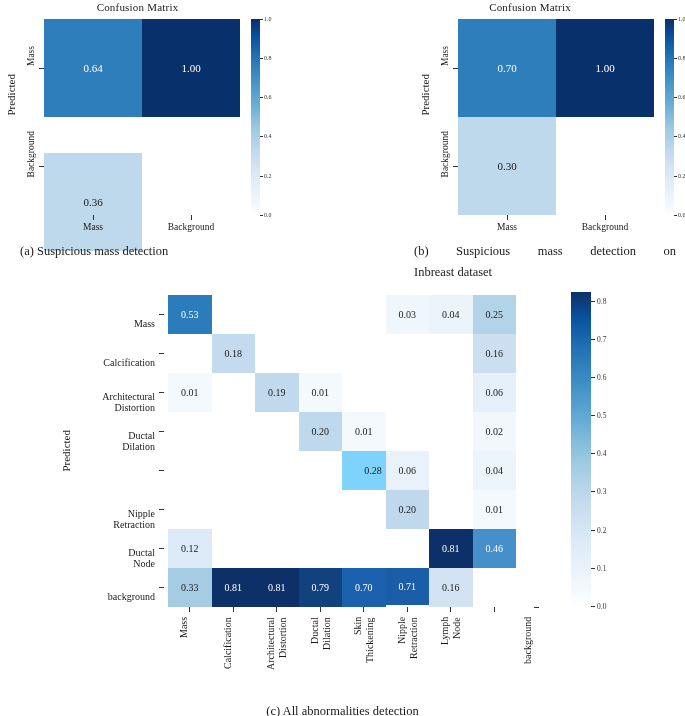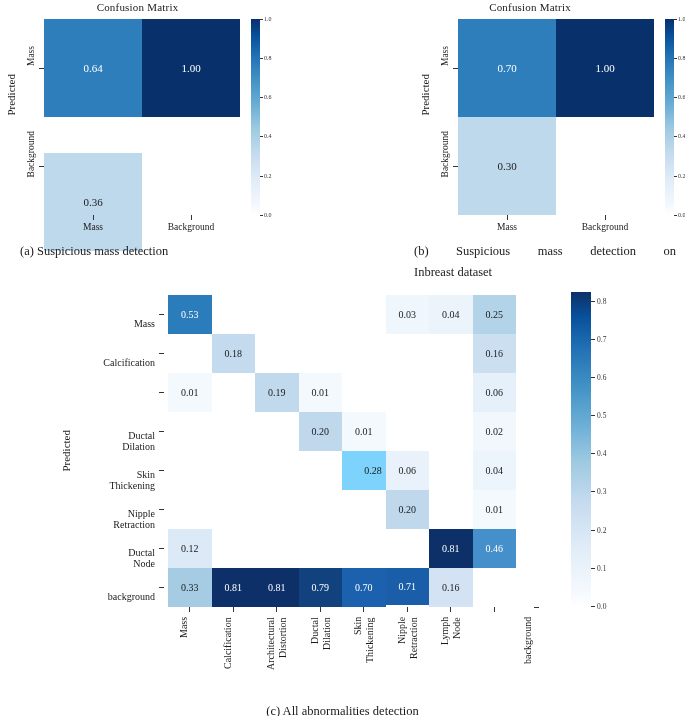--- a/index.html
+++ b/index.html
@@ -134,24 +134,24 @@
 
 <div class="cap just" style="left:414px;top:243px;width:262px;">(b)  Suspicious  mass  detection  on</div>
 <div class="cap" style="left:414px;top:264px;width:262px;">Inbreast dataset</div>
 
 <div class="panel" style="left:0;top:285px;width:685px;height:431px;">
 
   <div class="vlabel" style="left:60px;top:145px;">Predicted</div>
 
   <div class="rowlab" style="left:75px;top:19px;width:80px;height:40px;display:flex;align-items:center;justify-content:flex-end;">Mass</div>
   <div class="rowlab" style="left:75px;top:58px;width:80px;height:40px;display:flex;align-items:center;justify-content:flex-end;">Calcification</div>
+  <div class="rowlab" style="left:75px;top:97px;width:80px;height:40px;display:flex;align-items:center;justify-content:flex-end;text-align:right;">Architectural
+Distortion</div>
   <div class="rowlab" style="left:75px;top:136px;width:80px;height:40px;display:flex;align-items:center;justify-content:flex-end;text-align:right;">Ductal
 Dilation</div>
-  <div class="rowlab" style="left:75px;top:175px;width:80px;height:40px;display:flex;align-items:center;justify-content:flex-end;text-align:right;">Skin
-Thickening</div>
   <div class="rowlab" style="left:75px;top:214px;width:80px;height:40px;display:flex;align-items:center;justify-content:flex-end;text-align:right;">Nipple
 Retraction</div>
   <div class="rowlab" style="left:75px;top:253px;width:80px;height:40px;display:flex;align-items:center;justify-content:flex-end;text-align:right;">Ductal
 Node</div>
   <div class="rowlab" style="left:75px;top:292px;width:80px;height:40px;display:flex;align-items:center;justify-content:flex-end;">background</div>
 
   <div>
     <div class="tickmark" style="left:159px;top:29px;width:5px;height:1px;"></div>
     <div class="tickmark" style="left:159px;top:68px;width:5px;height:1px;"></div>
     <div class="tickmark" style="left:159px;top:107px;width:5px;height:1px;"></div>

